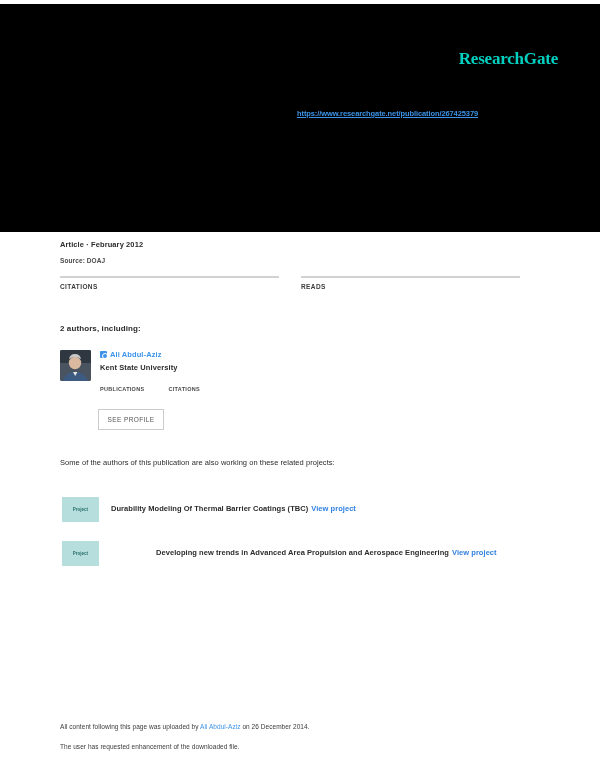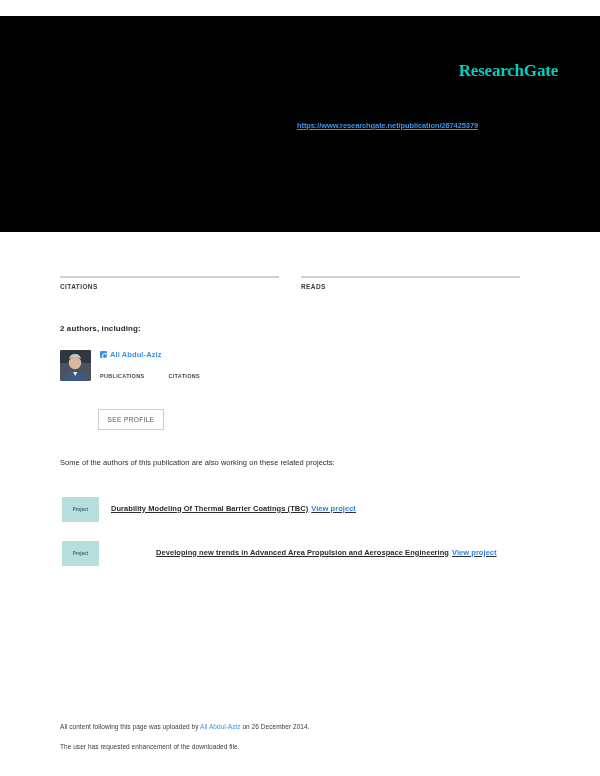--- a/index.html
+++ b/index.html
@@ -12,21 +12,21 @@
   #page {
     position: relative;
     width: 600px; height: 776px;
     background: #ffffff;
     overflow: hidden;
   }
 
   
   .dark-band {
     position: absolute;
-    left: 0; top: 16px;
+    left: 0; top: 4px;
     width: 600px; height: 232px;
     background: #000000;
   }
   .rg-logo {
     position: absolute;
     right: 42px; top: 45px;
     font-family: "Liberation Serif", serif;
     font-weight: bold;
     font-size: 17px;
     letter-spacing: -0.2px;
@@ -234,21 +234,20 @@
     color: #2a6f6c;
     font-weight: bold;
   }
   .project-text {
     margin-left: 12px;
     font-size: 7.5px;
     font-weight: bold;
     color: #2b2b2b;
     letter-spacing: 0.05px;
     white-space: nowrap;
-    text-decoration: underline;
   }
   .view-project {
     color: #2f7fe0;
     font-weight: bold;
     margin-left: 3px;
     cursor: pointer;
   }
 
   
   .footer-line {
@@ -267,20 +266,24 @@
 
 <div id="page">
 
   <div class="dark-band">
     <div class="rg-logo">ResearchGate</div>
     <a class="rg-url" href="#">https://www.researchgate.net/publication/267425379</a>
   </div>
 
   <div class="body-area">
 
+    <div class="meta-block">
+      <div class="meta-line1">Article · February 2012</div>
+      <div class="meta-line2">Source: DOAJ</div>
+    </div>
 
     <div class="stats-row">
       <div class="stat-col">
         <div class="stat-rule"></div>
         <div class="stat-label">CITATIONS</div>
         <div class="stat-value"></div>
       </div>
       <div class="stat-col">
         <div class="stat-rule"></div>
         <div class="stat-label">READS</div>
@@ -299,20 +302,21 @@
           <path d="M9 9 q6 -4 12 0 q-1 -5 -6 -5 q-5 0 -6 5z" fill="#c9c9c9"></path>
           <path d="M3 31 q2 -9 12 -9 q10 0 13 9z" fill="#3d5a80"></path>
           <path d="M13 22 l2.2 4 l2.2 -4 z" fill="#e8e8e8"></path>
         </svg>
       </div>
       <div class="author-info">
         <div class="author-name-row">
           <span class="rg-badge"></span>
           <span class="author-name">Ali Abdul-Aziz</span>
         </div>
+        <div class="author-affil">Kent State University</div>
         <div class="author-stats">
           <div class="astat">
             <div class="astat-num"></div>
             <div class="astat-label">PUBLICATIONS</div>
           </div>
           <div class="astat">
             <div class="astat-num"></div>
             <div class="astat-label">CITATIONS</div>
           </div>
         </div>

